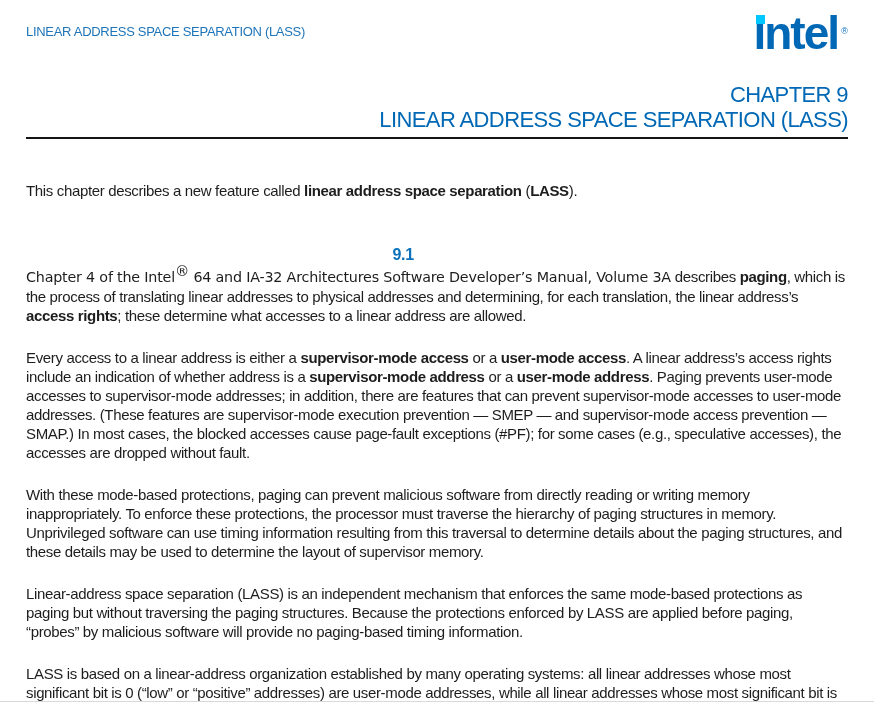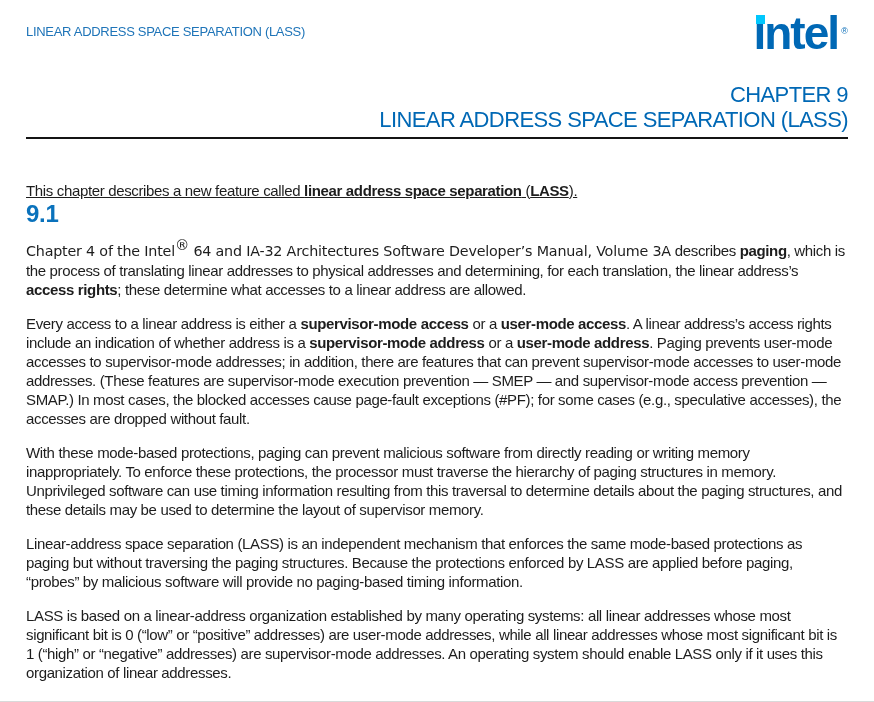--- a/index.html
+++ b/index.html
@@ -77,33 +77,35 @@
     background: #141414;
     margin-top: 5px;
   }
 
   
   .bodytext {
     font-size: 15px;
     line-height: 19px;
     letter-spacing: -0.35px;
   }
-  .intro { margin-top: 42px; text-decoration: underline; }
+  .intro { margin-top: 42px; }
 
   .section-heading {
+    margin-top: 46px;
     display: flex;
     color: var(--heading-blue);
     font-weight: bold;
-    font-size: 24px;
+    font-size: 16px;
     letter-spacing: -0.3px;
+    justify-content: center;
   }
   .section-number { width: 89px; flex: none; }
 
-  .para { margin-top: 15px; }
-  .para.first { margin-top: 13px; }
+  .para { margin-top: 23px; }
+  .para.first { margin-top: 3px; }
 
   .b { font-weight: bold; }
   .wide {
     font-family: "DejaVu Sans", sans-serif;
     letter-spacing: -0.2px;
     font-size: 14.3px;
   }
   sup { font-size: 10px; line-height: 0; }
 
   .bottom-edge {

